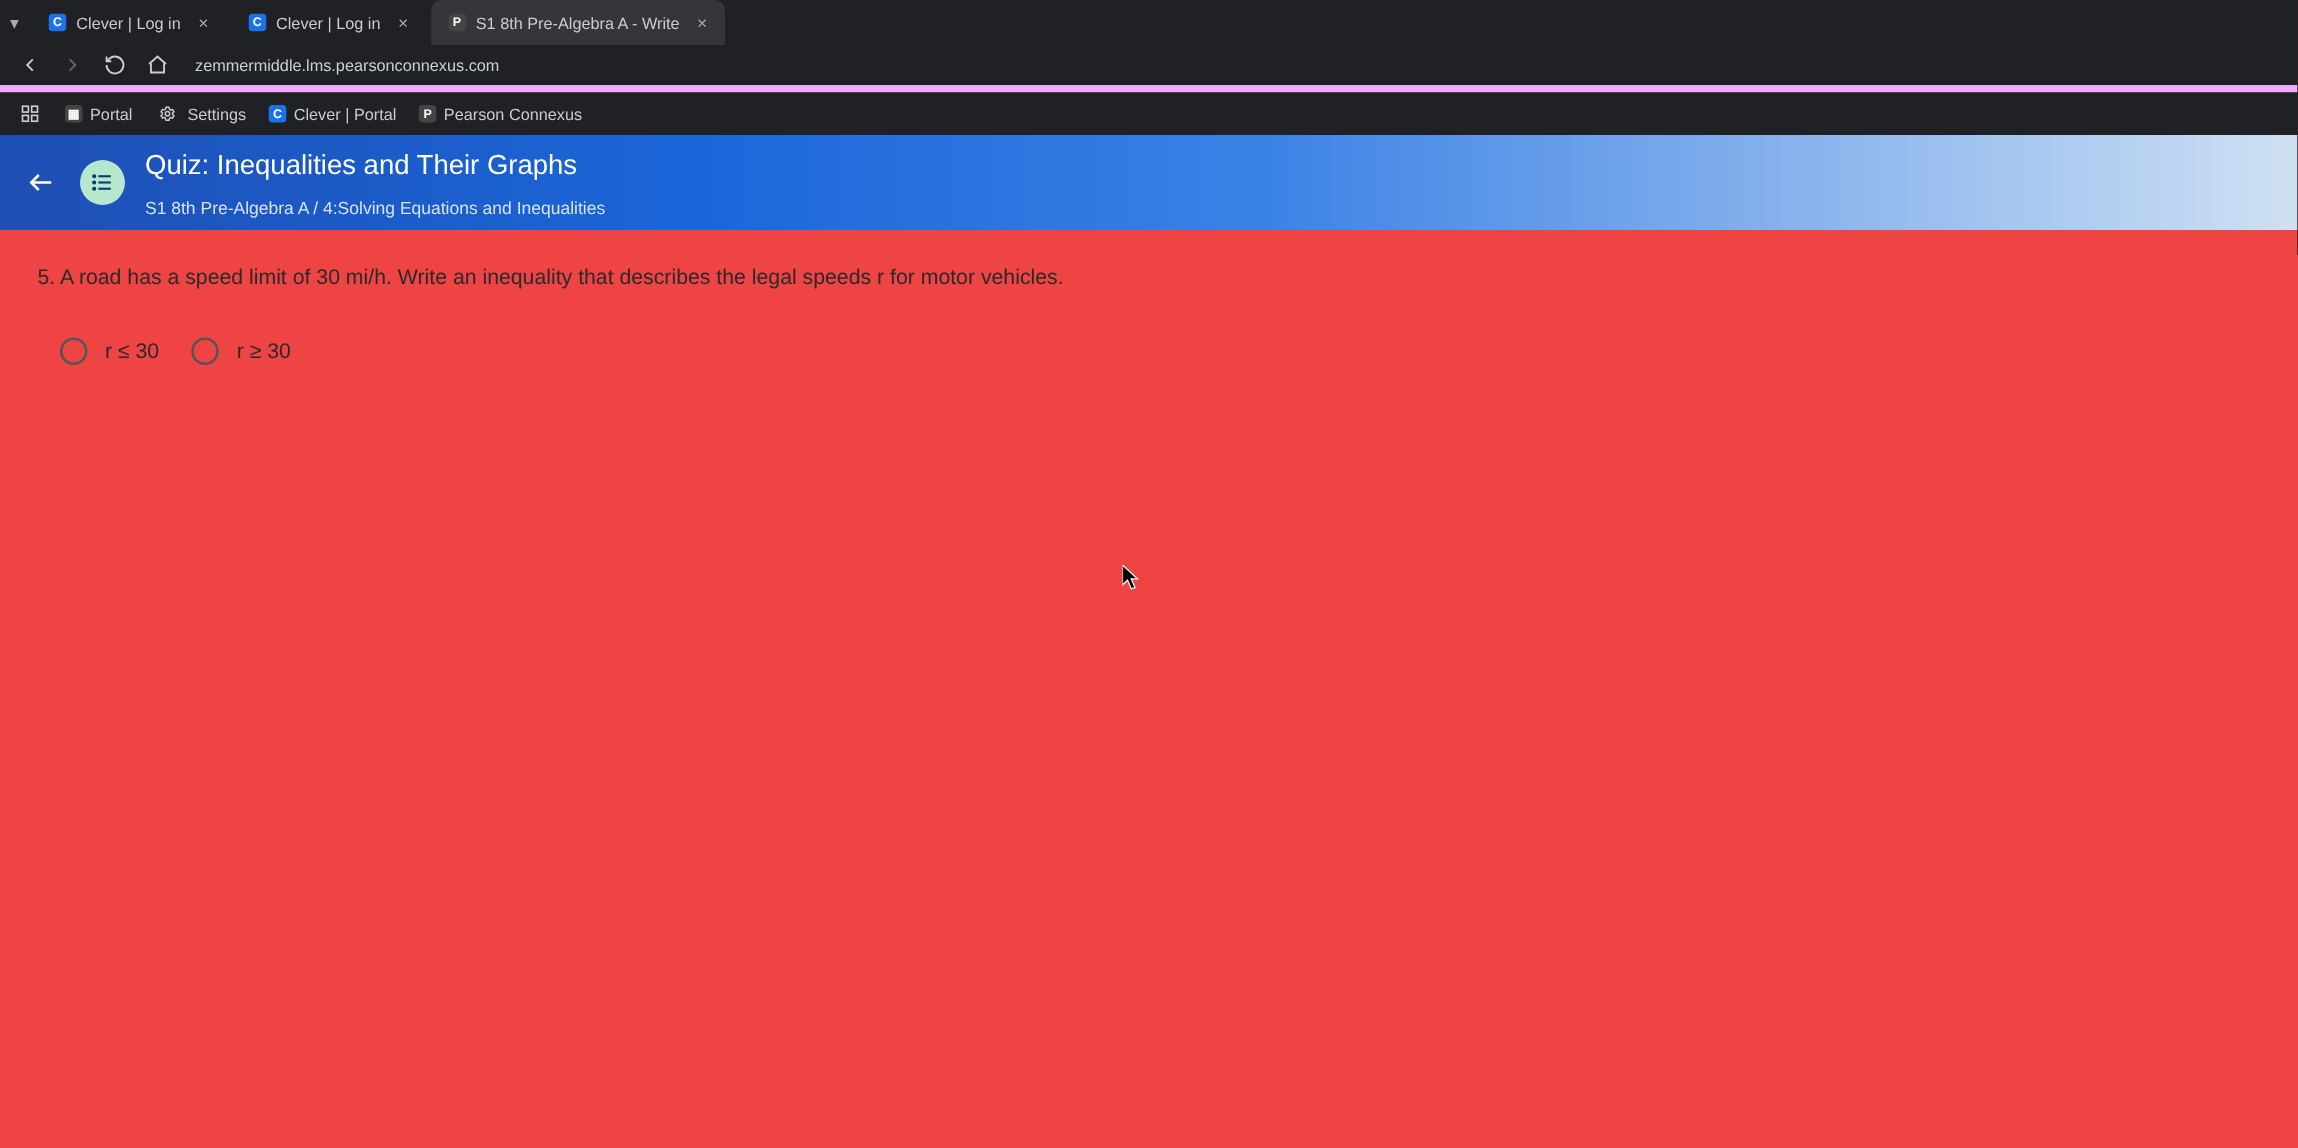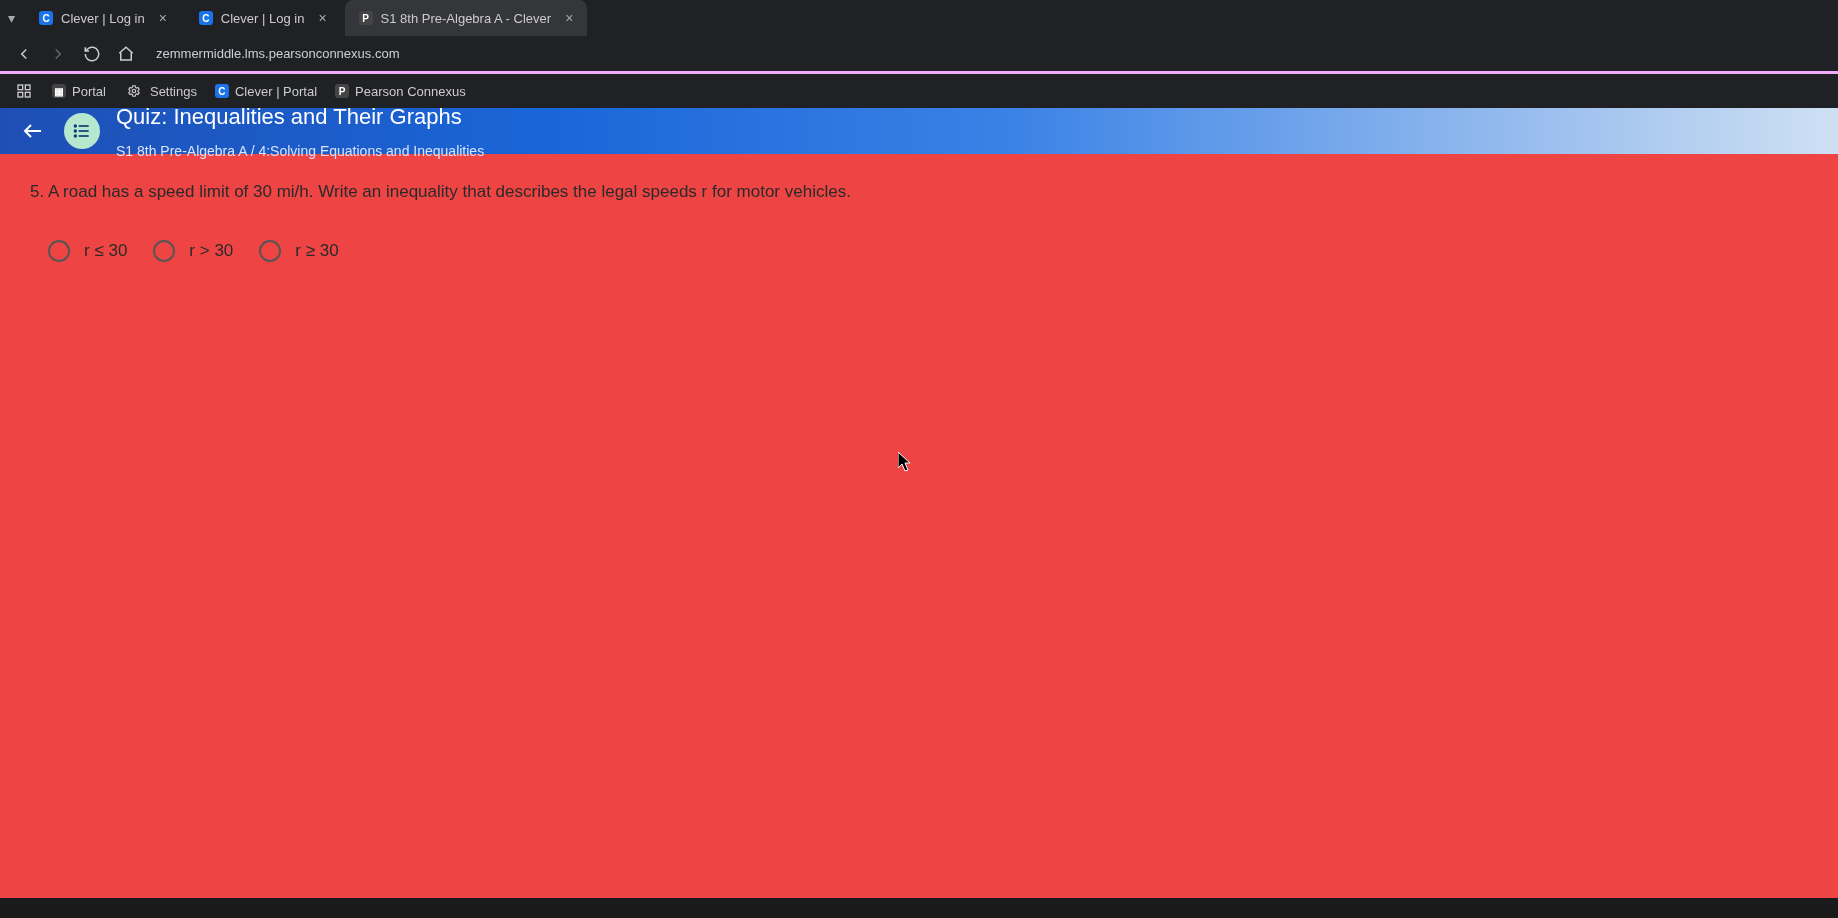--- a/index.html
+++ b/index.html
@@ -7,29 +7,29 @@
   .screen { width:100%; height:100%; position:relative; background:#1a1a1a; }
   
   .tabbar { display:flex; align-items:center; background:#202124; height:36px; padding:0 8px; color:#ccc; font-size:13px; }
   .tab { display:flex; align-items:center; gap:8px; padding:0 14px; height:100%; border-radius:8px 8px 0 0; margin-right:4px; cursor:pointer; }
   .tab.active { background:#35363a; }
   .tab .fav { width:14px; height:14px; border-radius:3px; display:inline-flex; align-items:center; justify-content:center; font-size:10px; font-weight:bold; }
   .fav.clever { background:#1a73e8; color:#fff; }
   .fav.pearson { background:#444; color:#fff; }
   .tab .close { color:#aaa; font-size:14px; margin-left:6px; }
   .tabdrop { color:#aaa; font-size:14px; margin-right:10px; cursor:pointer; }
-  .addrbar { display:flex; align-items:center; gap:14px; background:#202124; height:38px; padding:0 14px; color:#ccc; font-size:13px; border-bottom:3px solid #f0abfc; }
+  .addrbar { display:flex; align-items:center; gap:14px; background:#202124; height:38px; padding:0 14px; color:#ccc; font-size:13px; border-bottom:6px solid #f0abfc; }
   .navicon { width:20px; height:20px; display:inline-flex; align-items:center; justify-content:center; color:#ccc; cursor:pointer; }
   .url { flex:0 0 auto; color:#cbd0d6; margin-left:6px; }
   .bmbar { display:flex; align-items:center; gap:18px; background:#202124; height:34px; padding:0 14px; color:#ccc; font-size:13px; }
   .bm { display:flex; align-items:center; gap:6px; cursor:pointer; }
   .bm .fav { width:14px; height:14px; border-radius:3px; display:inline-flex; align-items:center; justify-content:center; font-size:10px; font-weight:bold; }
   .fav.classes { background:#444; color:#fff; }
   
-  .apphdr { display:flex; align-items:center; height:46px; background:linear-gradient(90deg,#1e4fb4 0%, #1a66d9 30%, #3b82e6 55%, #cfe0f3 100%); color:#fff; padding:0 18px; gap:16px; }
+  .apphdr { display:flex; align-items:center; height:76px; background:linear-gradient(90deg,#1e4fb4 0%, #1a66d9 30%, #3b82e6 55%, #cfe0f3 100%); color:#fff; padding:0 18px; gap:16px; }
   .backbtn { width:30px; height:30px; display:inline-flex; align-items:center; justify-content:center; cursor:pointer; }
   .listbtn { width:36px; height:36px; border-radius:50%; background:#b6e7cf; display:inline-flex; align-items:center; justify-content:center; cursor:pointer; }
   .listbtn svg { stroke:#0b3a6f; }
   .titles .t1 { font-size:22px; font-weight:400; }
   .titles .t2 { font-size:14px; color:#d7e3fb; margin-top:13px; }
   
   .content { background:#ef4444; height:calc(100% - 36px - 38px - 34px - 66px); padding:28px 30px; color:#2a2a2a; }
   .qnum { font-size:17px; margin-bottom:38px; }
   .choices { display:flex; flex-direction:row; gap:26px; padding-left:18px; }
   .choice { display:flex; align-items:center; gap:14px; cursor:pointer; }
@@ -51,21 +51,21 @@
       <span>Clever | Log in</span>
       <span class="close">×</span>
     </div>
     <div class="tab">
       <span class="fav clever">C</span>
       <span>Clever | Log in</span>
       <span class="close">×</span>
     </div>
     <div class="tab active">
       <span class="fav pearson">P</span>
-      <span>S1 8th Pre-Algebra A - Clever</span>
+      <span>S1 8th Pre-Algebra A - Write</span>
       <span class="close">×</span>
     </div>
   </div>
 
   <div class="addrbar">
     <span class="navicon">
       <svg width="18" height="18" viewBox="0 0 24 24" fill="none" stroke="#ccc" stroke-width="2">
           <polyline points="15 18 9 12 15 6"></polyline>
         </svg>
     </span>
@@ -149,24 +149,20 @@
       <span>5.</span>
       <span>A road has a speed limit of 30 mi/h. Write an inequality that describes the legal speeds r for motor vehicles.</span>
     </div>
     <div class="choices">
       <div class="choice">
         <span class="radio"></span>
         <span class="choicetext">r ≤ 30</span>
       </div>
       <div class="choice">
         <span class="radio"></span>
-        <span class="choicetext">r &gt; 30</span>
-      </div>
-      <div class="choice">
-        <span class="radio"></span>
         <span class="choicetext">r ≥ 30</span>
       </div>
     </div>
   </div>
 
   <div class="cursor">
     <svg width="16" height="22" viewBox="0 0 16 22">
         <path d="M0 0 L0 16 L4 12 L7 19 L10 18 L7 11 L12 11 Z" fill="#000" stroke="#fff" stroke-width="1"></path>
       </svg>
   </div>

